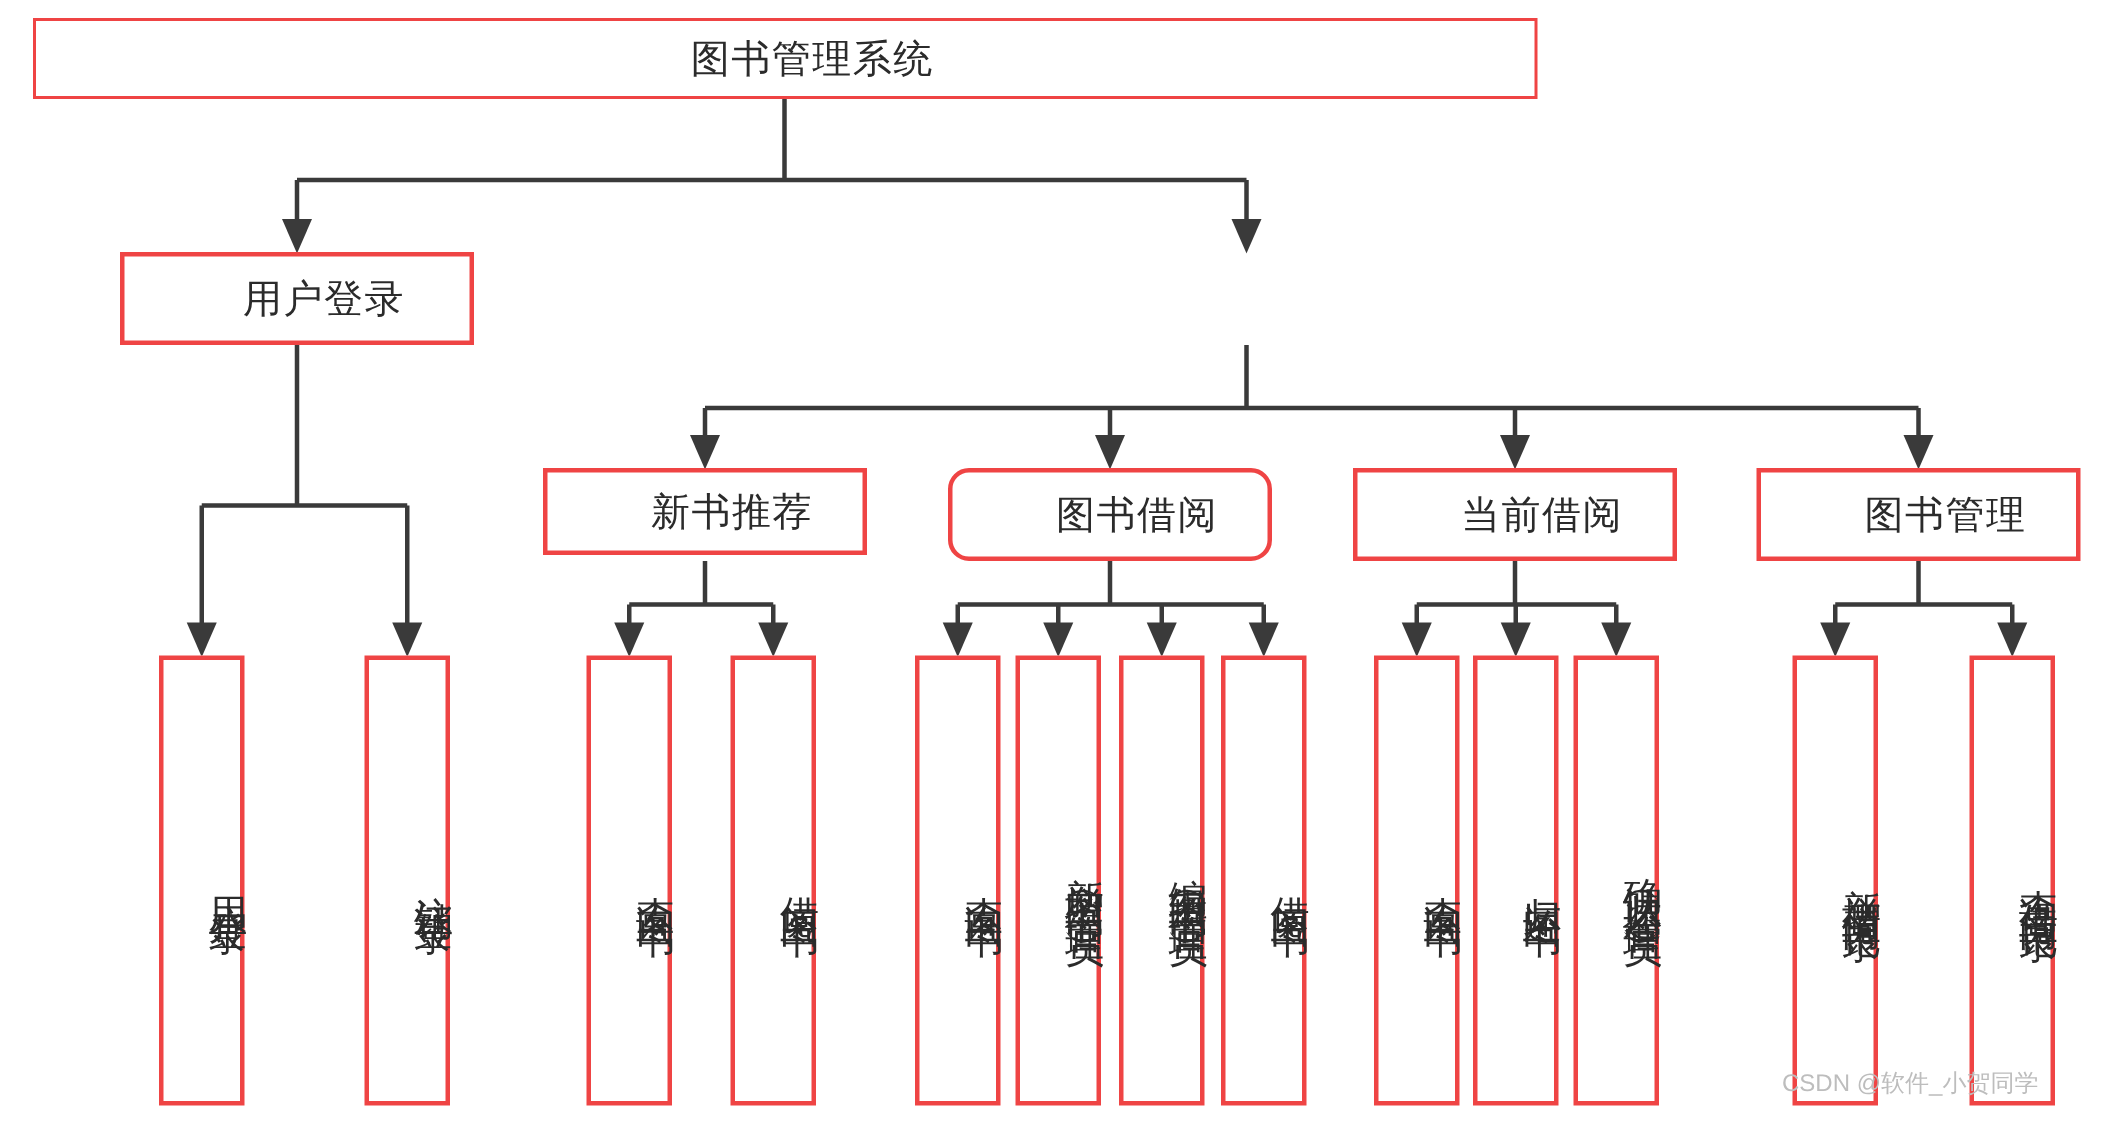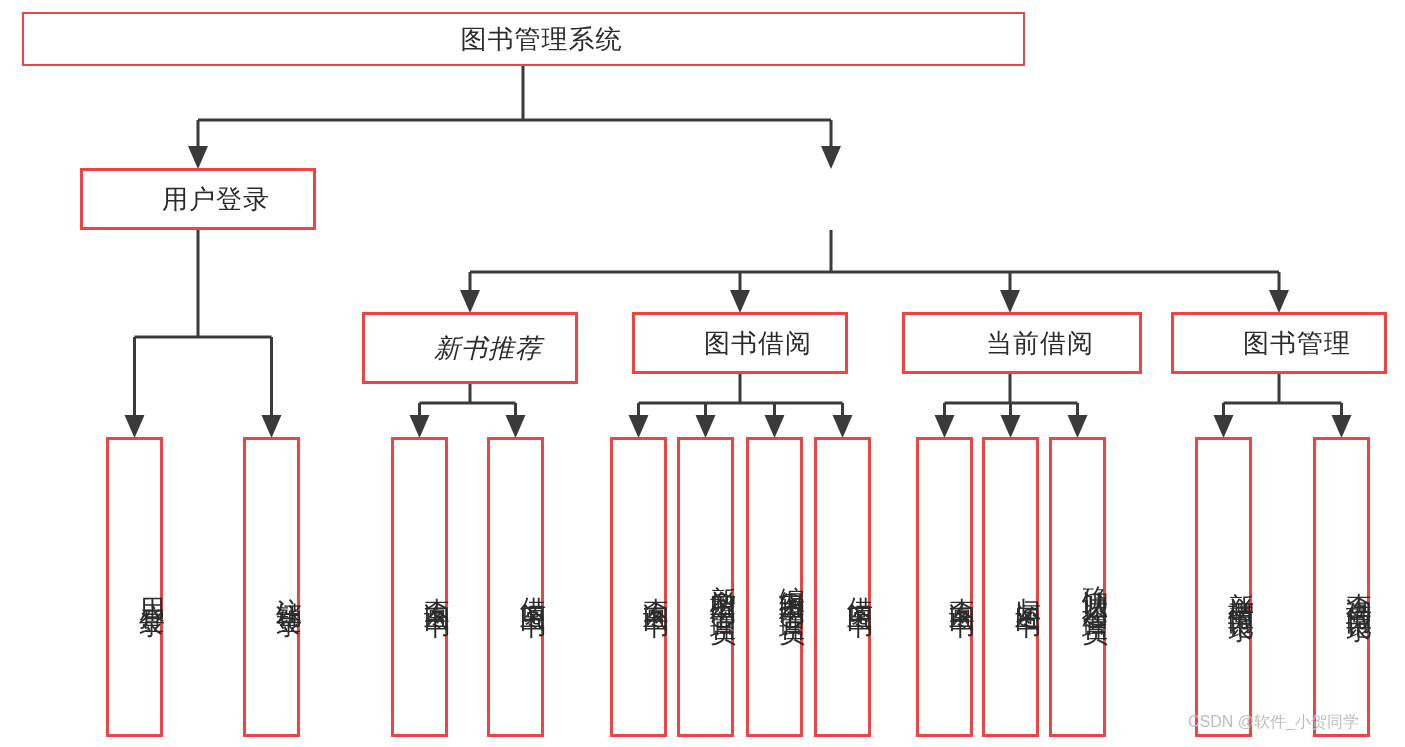--- a/index.html
+++ b/index.html
@@ -37,23 +37,23 @@
     writing-mode: vertical-rl;
     text-orientation: mixed;
     letter-spacing: 5px;
     line-height: 1;
     white-space: nowrap;
   }
   
   #n-root      { left: 22px;   top: 12px;  width: 1003px; height: 54px; }
   #n-login     { left: 80px;   top: 168px; width: 236px;  height: 62px; }
   #n-manage    { left: 713px;  top: 168px; width: 236px;  height: 62px; }
-  #n-recommend { left: 362px;  top: 312px; width: 216px;  height: 72px; font-style: italic; }
-  #n-borrow    { left: 632px;  top: 312px; width: 216px;  height: 62px; }
-  #n-current   { left: 902px;  top: 312px; width: 240px;  height: 62px; }
+  #n-recommend { left: 362px;  top: 312px; width: 216px;  height: 58px; }
+  #n-borrow    { left: 632px;  top: 312px; width: 216px;  height: 62px; border-radius: 14px; }
+  #n-current   { left: 902px;  top: 312px; width: 216px;  height: 62px; }
   #n-records   { left: 1171px; top: 312px; width: 216px;  height: 62px; }
   
   .leaf { top: 437px; width: 57px; height: 300px; }
   #l-u1 { left: 106px; }
   #l-u2 { left: 243px; }
   #l-n1 { left: 391px; }
   #l-n2 { left: 487px; }
   #l-b1 { left: 610px; }
   #l-b2 { left: 677px; }
   #l-b3 { left: 746px; }

